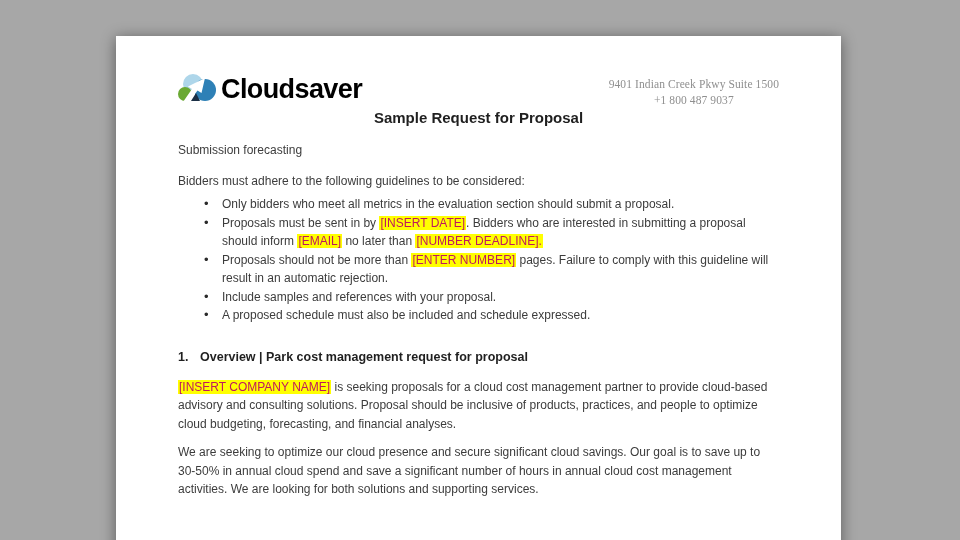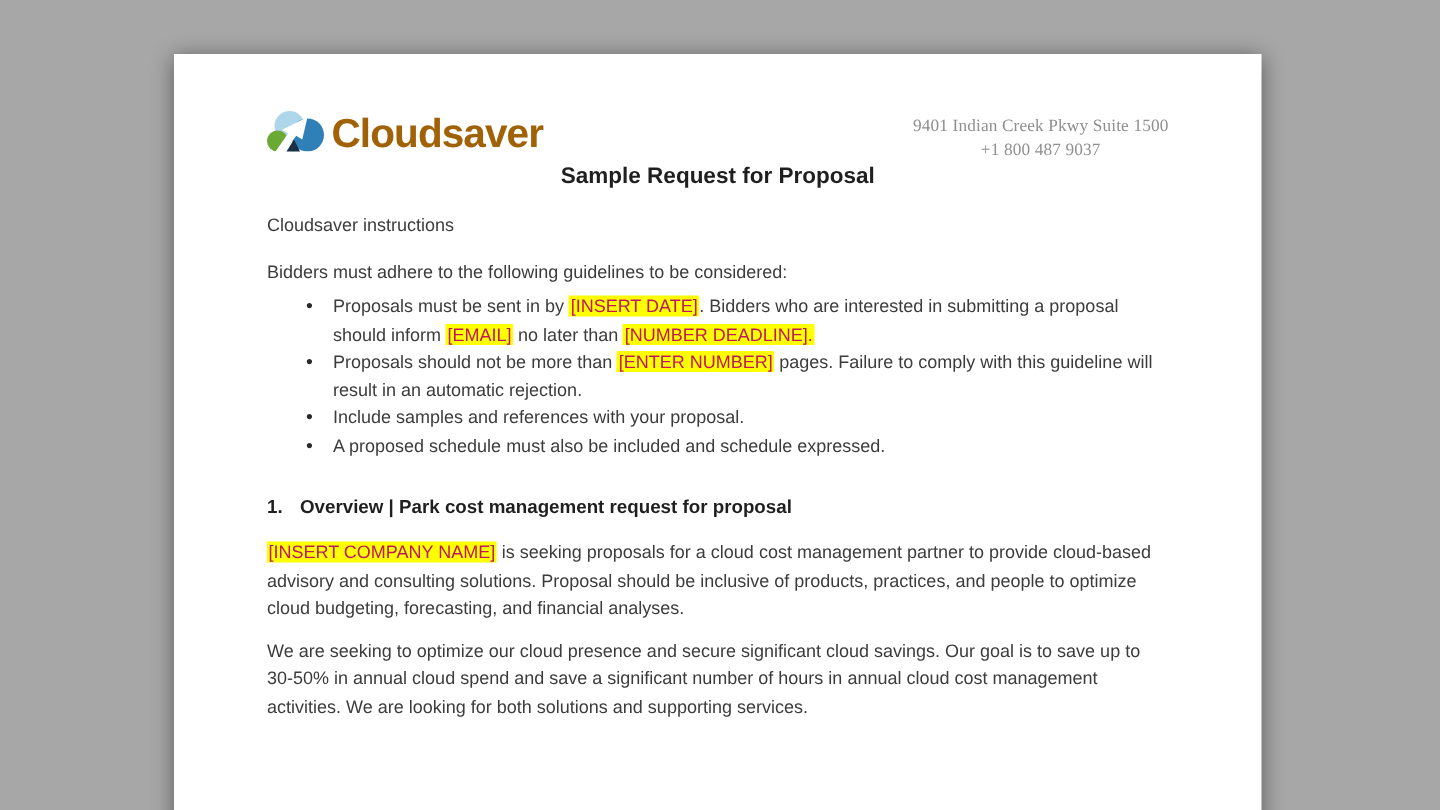--- a/index.html
+++ b/index.html
@@ -16,21 +16,21 @@
     background: #ffffff;
     box-shadow: 0 2px 14px rgba(0,0,0,0.45);
   }
   .page-inner { padding: 36px 62px 0 62px; color: #3c3c3c; }
 
   
   .doc-header { display: flex; justify-content: space-between; align-items: flex-start; height: 36px; }
   .logo { display: flex; align-items: center; gap: 5px; }
   .logo svg { width: 38px; height: 34px; display: block; }
   .wordmark {
-    font-size: 27px; font-weight: 700; color: #a16207;
+    font-size: 27px; font-weight: 700; color: #000000;
     letter-spacing: -0.6px; line-height: 34px;
   }
   .address {
     text-align: center; color: #8f8f8f;
     font-size: 11.5px; line-height: 15.5px; margin-top: 5px;
     letter-spacing: 0.1px;
     font-family: Liberation Serif, serif;
   }
 
   
@@ -85,25 +85,26 @@
           <span class="wordmark">Cloudsaver</span>
         </div>
         <div class="address">
           <div>9401 Indian Creek Pkwy Suite 1500</div>
           <div>+1 800 487 9037</div>
         </div>
       </div>
 
       <div class="doc-title">Sample Request for Proposal</div>
 
-      <p class="subtitle">Cloudsaver instructions</p>
+      <p class="subtitle">Submission forecasting</p>
 
       <p class="lead">Bidders must adhere to the following guidelines to be considered:</p>
 
       <ul class="guidelines" id="guidelines-list">
+          <li><span>Only bidders who meet all metrics in the evaluation section should submit a proposal.</span></li>
           <li><span>Proposals must be sent in by </span><mark class="hl">[INSERT DATE]</mark><span>. Bidders who are interested in submitting a proposal should inform </span><mark class="hl">[EMAIL]</mark><span> no later than </span><mark class="hl">[NUMBER DEADLINE].</mark></li>
           <li><span>Proposals should not be more than </span><mark class="hl">[ENTER NUMBER]</mark><span> pages. Failure to comply with this guideline will result in an automatic rejection.</span></li>
           <li><span>Include samples and references with your proposal.</span></li>
           <li><span>A proposed schedule must also be included and schedule expressed.</span></li>
         </ul>
 
       <div class="section-heading">
         <span class="num">1.</span>
         <span>Overview | Park cost management request for proposal</span>
       </div>

